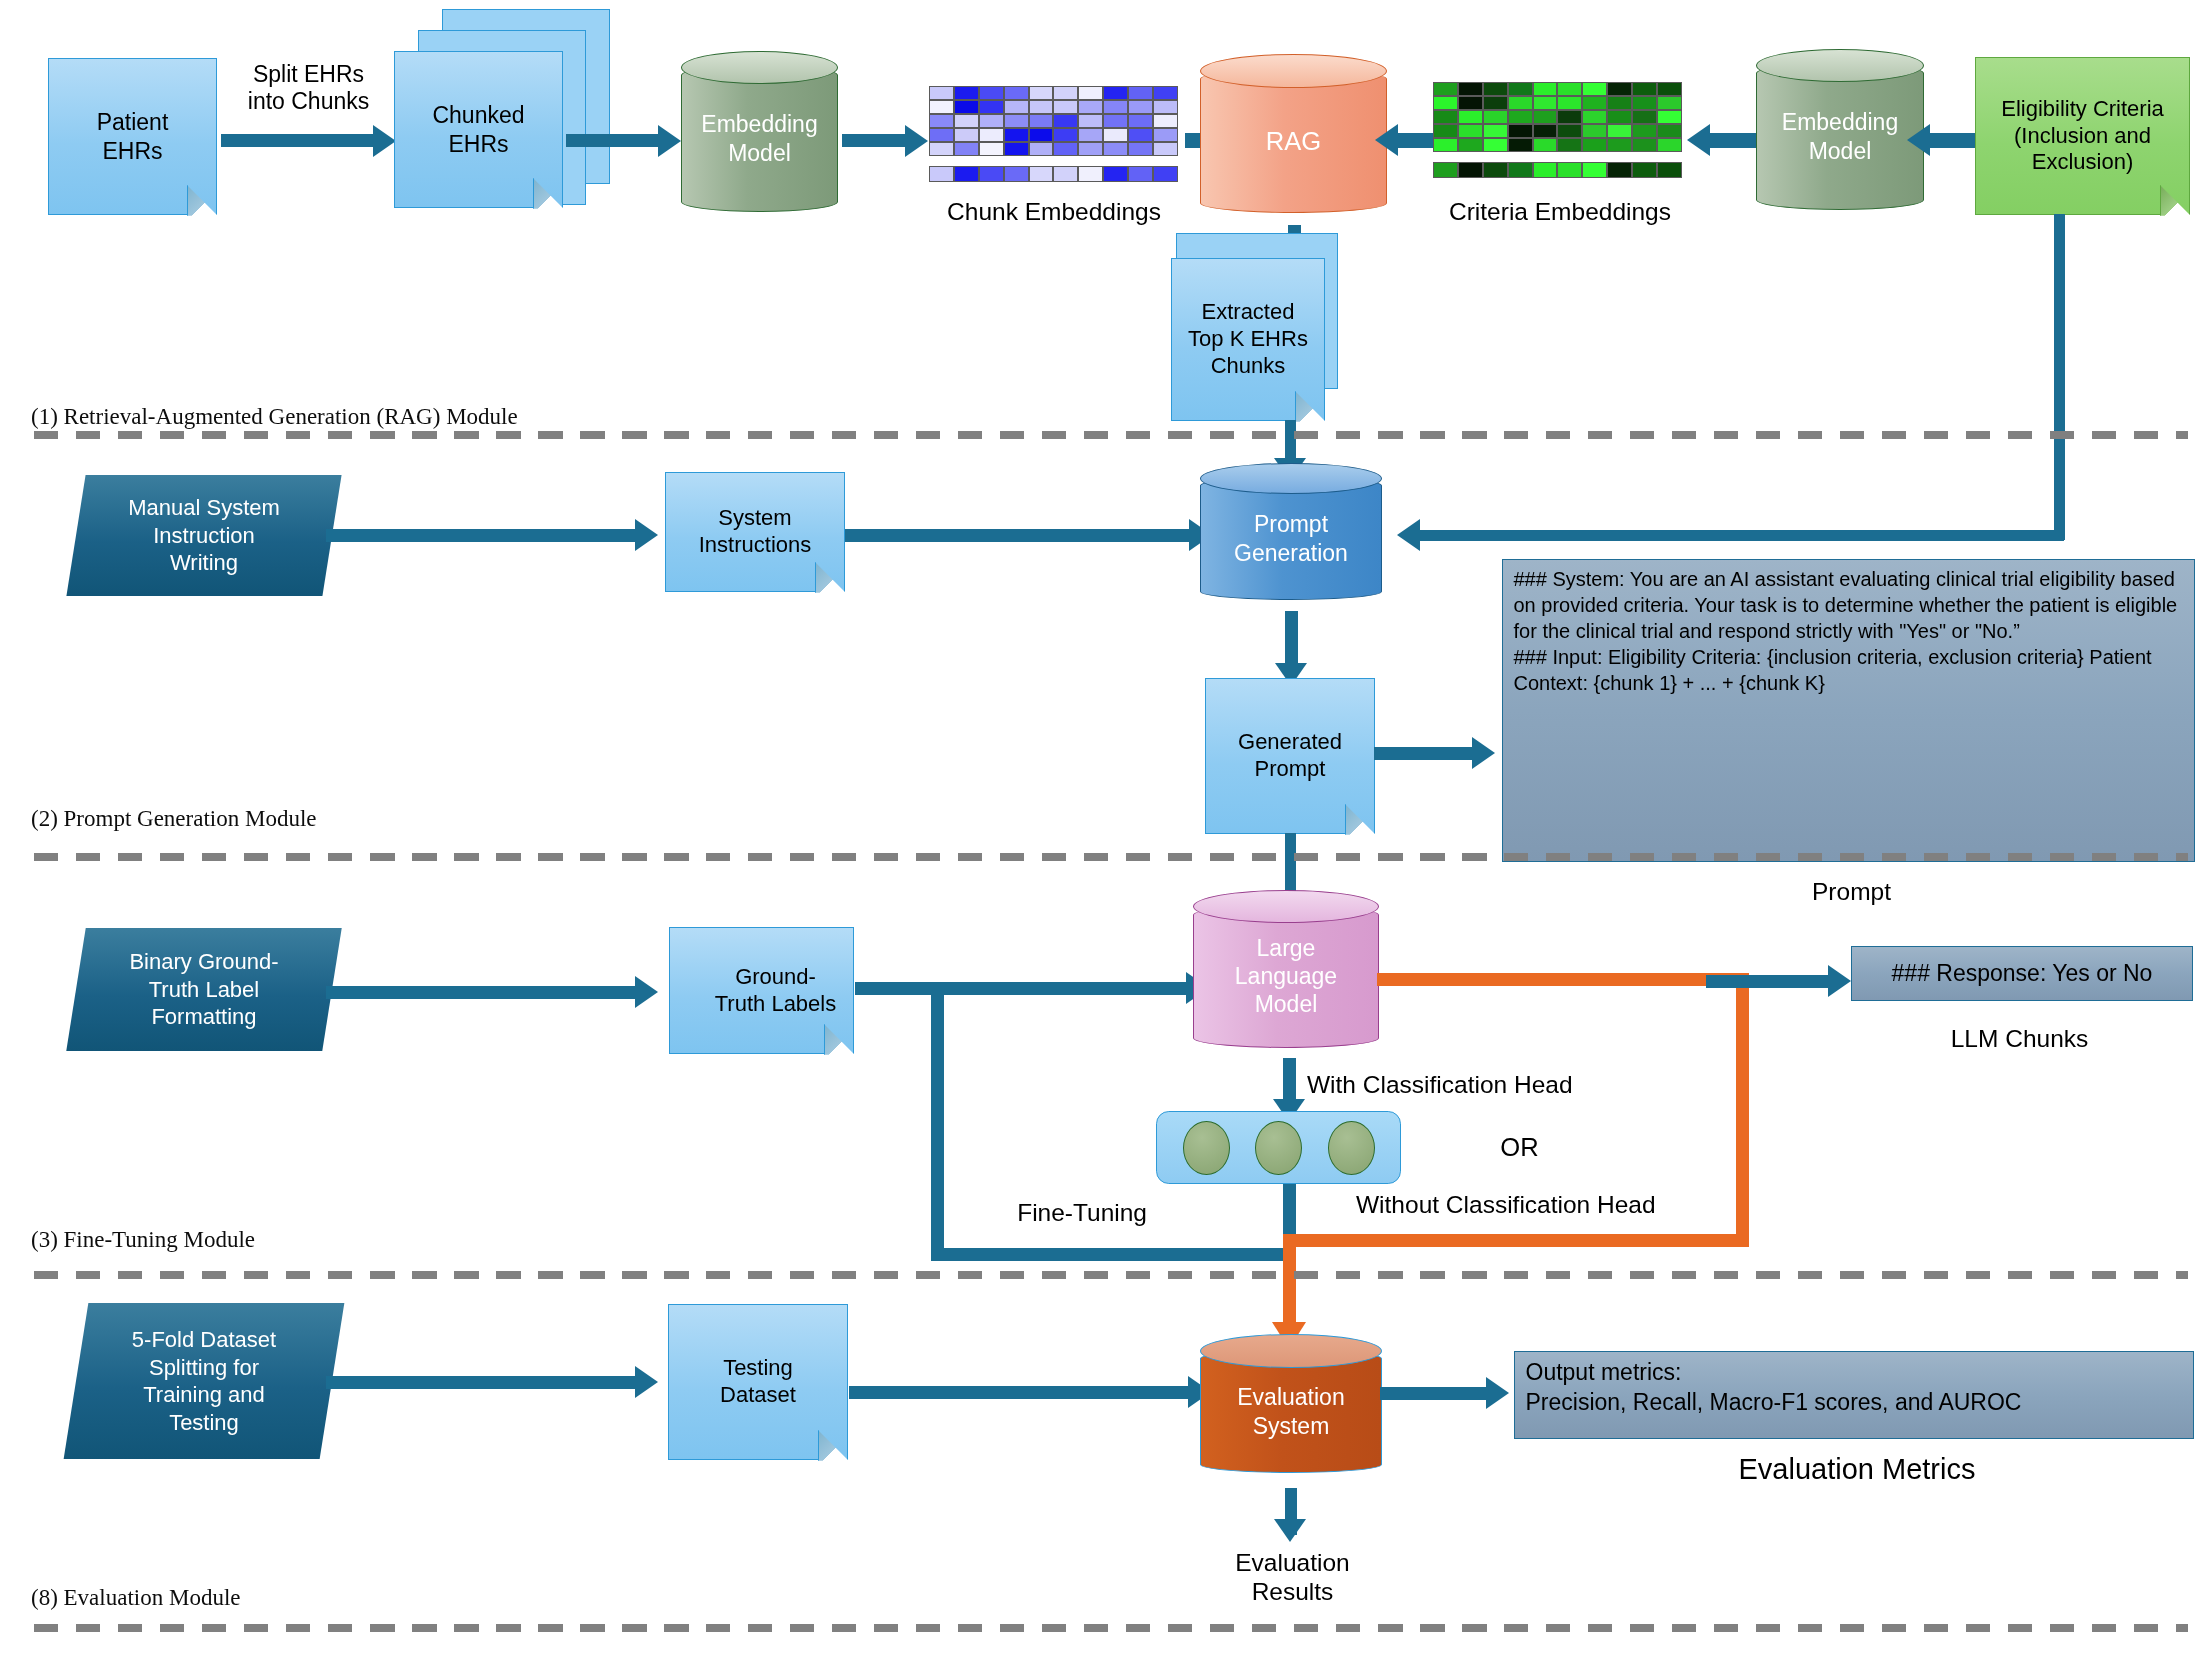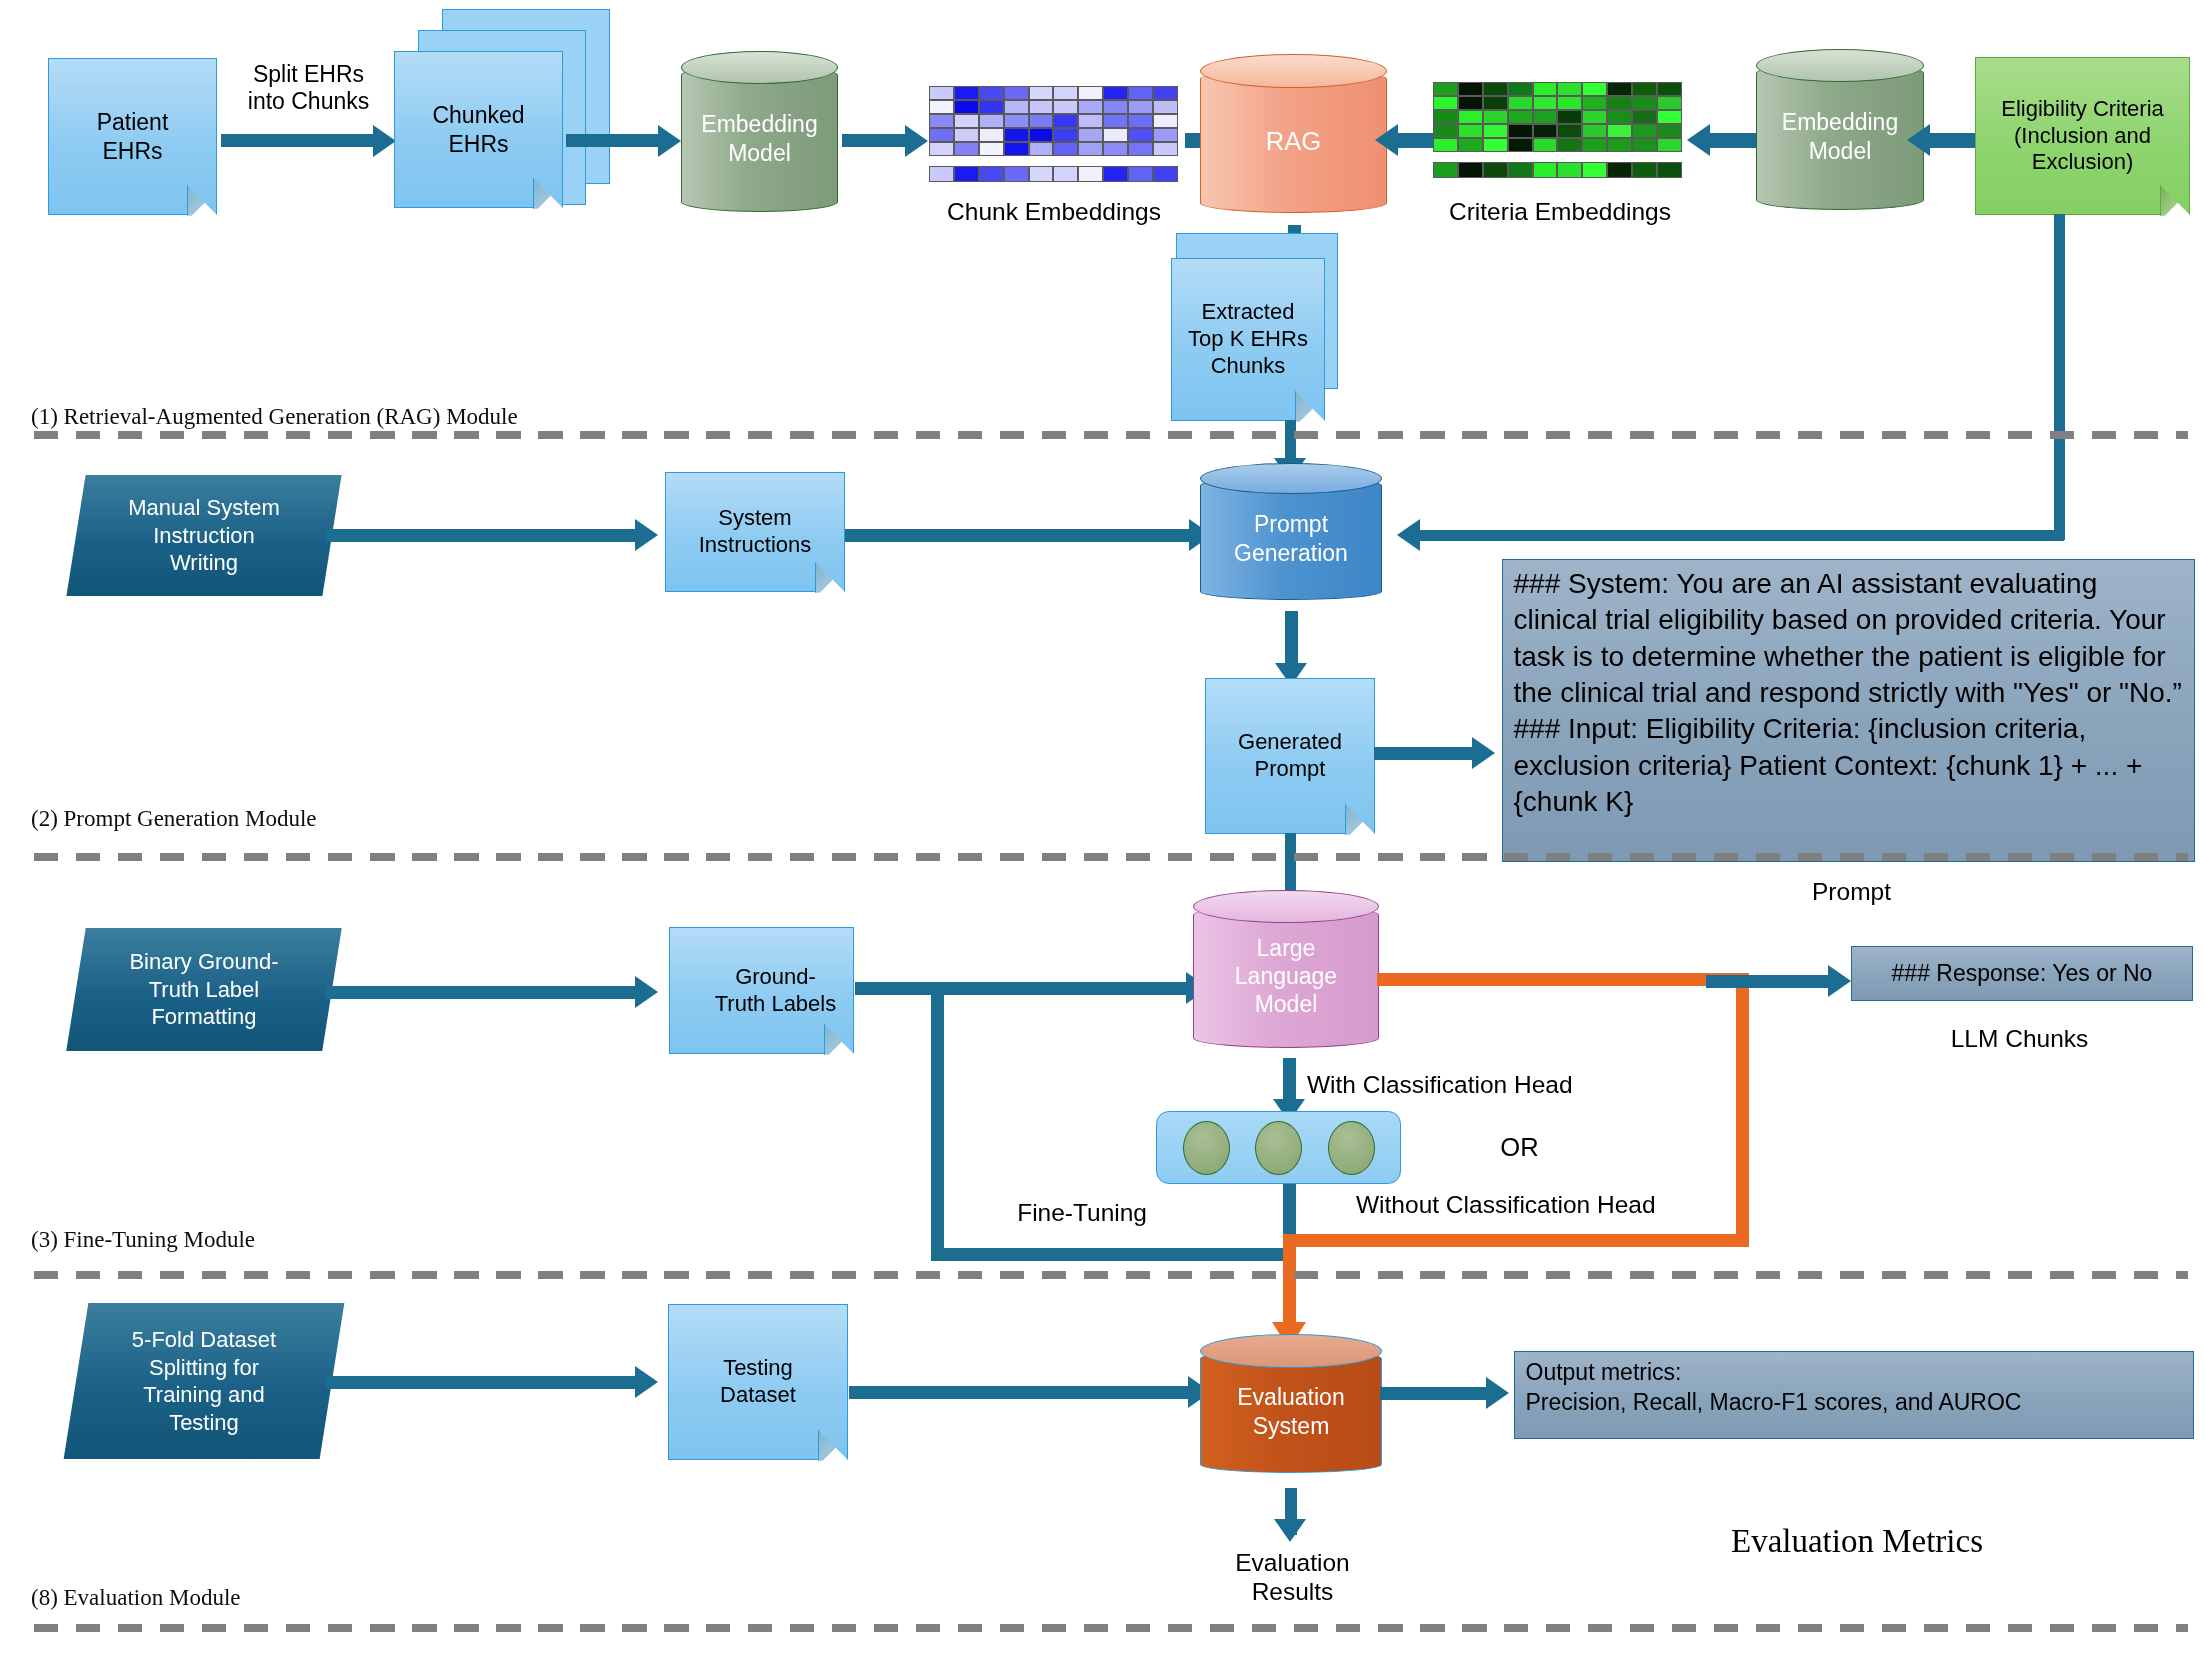--- a/index.html
+++ b/index.html
@@ -390,21 +390,21 @@
 
   <div class="doc" style="left:1205px;top:678px;width:170px;height:156px;">
     <div class="txt" style="font-size:22px;border-radius:22px;">Generated
 Prompt</div>
     <div class="fold"></div>
   </div>
 
   <div class="ln" style="left:1374px;top:747px;width:105px;height:12.8px;"></div>
   <div class="ah ah-r" style="left:1472px;top:737px;"></div>
 
-  <div class="note" style="left:1502px;top:559px;width:693px;height:303px;font-size:28px;">
+  <div class="note" style="left:1502px;top:559px;width:693px;height:303px;font-size:20px;">
     <span style="white-space:pre-line;">### System: You are an AI assistant evaluating clinical trial eligibility based on provided criteria. Your task is to determine whether the patient is eligible for the clinical trial and respond strictly with "Yes" or "No.”
 ### Input:  Eligibility Criteria:  {inclusion criteria, exclusion criteria} Patient Context: {chunk 1} + ... + {chunk K}</span>
   </div>
   <div class="lbl" style="left:1735px;top:878px;width:233px;font-size:24.5px;">Prompt</div>
 
   <div class="ln" style="left:1285px;top:833px;width:11px;height:111px;"></div>
   <div class="ah ah-d" style="left:1274px;top:929px;"></div>
 
   <div class="module-cap" style="left:31px;top:806px;">(2) Prompt Generation Module</div>
   <div class="dash" style="top:853px;"></div>
@@ -497,21 +497,21 @@
 System</div>
   </div>
 
   <div class="ln" style="left:1380px;top:1387px;width:112px;height:12.8px;"></div>
   <div class="ah ah-r" style="left:1486px;top:1377px;"></div>
 
   <div class="note" style="left:1514px;top:1351px;width:680px;height:88px;font-size:23px;">
     <span style="white-space:pre-line;">Output metrics:
 Precision, Recall, Macro-F1 scores, and AUROC</span>
   </div>
-  <div class="lbl" style="left:1700px;top:1522px;width:314px;font-size:33px;font-family:Liberation Serif, serif;">Evaluation Metrics</div>
+  <div class="lbl" style="left:1700px;top:1452px;width:314px;font-size:29px;">Evaluation Metrics</div>
 
   <div class="ln" style="left:1285px;top:1488px;width:11.6px;height:47px;"></div>
   <div class="ah ah-d" style="left:1274px;top:1519px;"></div>
   <div class="lbl" style="left:1170px;top:1549px;width:245px;font-size:24.5px;">Evaluation
 Results</div>
 
   <div class="module-cap" style="left:31px;top:1585px;">(8) Evaluation Module</div>
   <div class="dash" style="top:1624px;"></div>
 
 </div>

